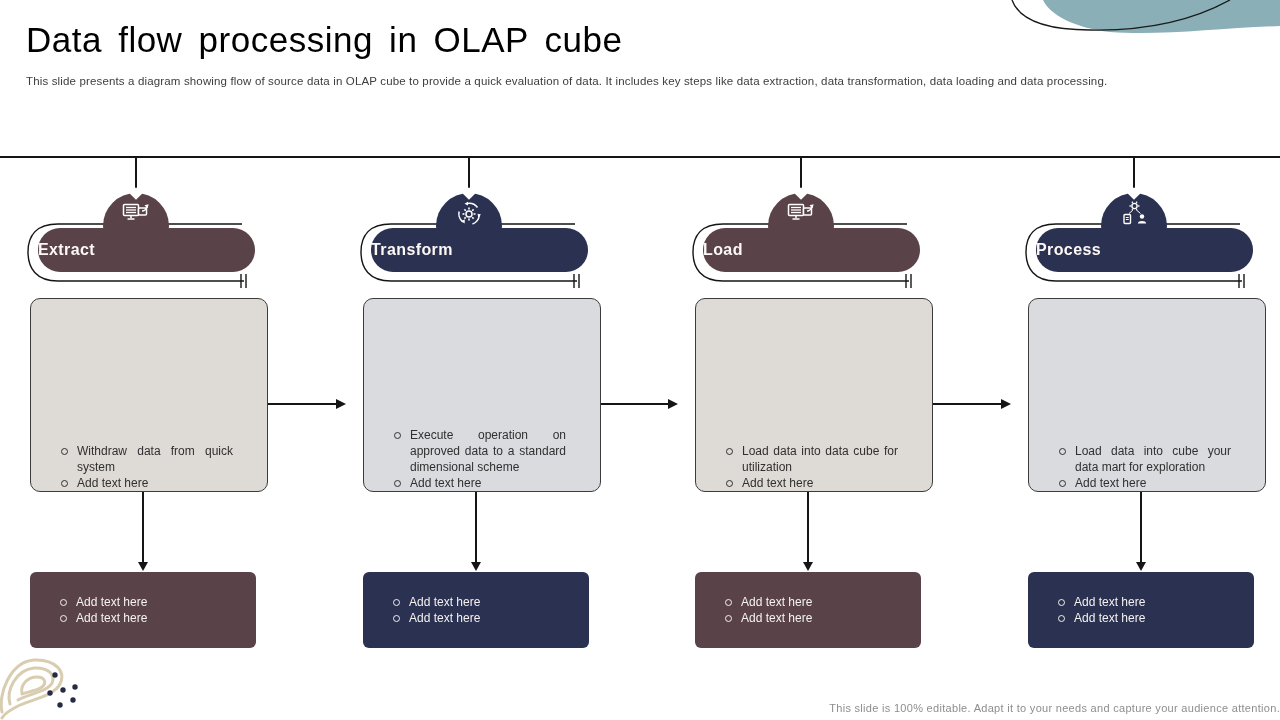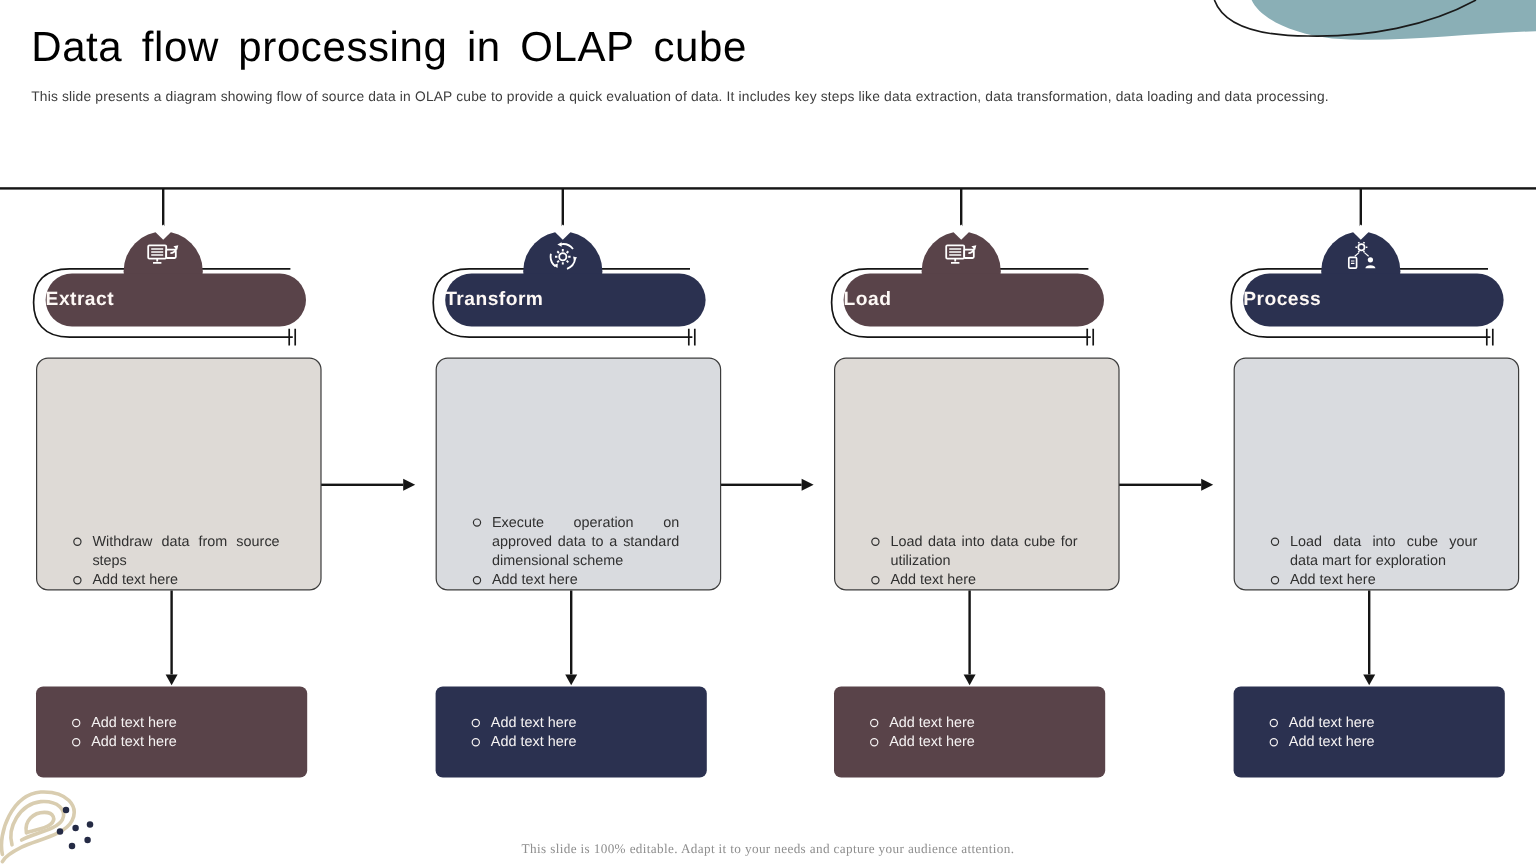--- a/index.html
+++ b/index.html
@@ -73,22 +73,22 @@
   .h-arrow { position:absolute; top:403px; height:2.2px; width:72px; background:#151515; }
   .h-arrow::after {
     content:''; position:absolute; left:100%; top:-4.2px;
     border-left:10px solid #151515; border-top:5.5px solid transparent; border-bottom:5.5px solid transparent;
   }
 
   
   .corner-svg { position:absolute; right:0; top:0; }
   .leaf-svg { position:absolute; left:0; bottom:0; }
   .footer {
-    position:absolute; left:0; right:0; bottom:6px; margin:0; text-align:center;
-    font-size:11px; color:#8e8e8e; letter-spacing:0.3px;font-family:Liberation Serif, serif;
+    position:absolute; left:0; right:0; bottom:6px; margin:0; text-align:right;
+    font-size:11px; color:#8e8e8e; letter-spacing:0.3px;
   }
 </style>
 </head>
 <body>
 
 <div class="slide">
 
   <svg class="corner-svg" width="300" height="60" viewBox="0 0 300 60">
     <path d="M63,0 C70,15 95,28 130,32 C180,36 240,28 300,26 L300,0 Z" fill="#8aafb6"></path>
     <path d="M32,0 C40,22 70,30 110,30 C160,31 210,22 250,0" fill="none" stroke="#1a1a1a" stroke-width="1.4"></path>
@@ -119,21 +119,21 @@
       <line x1="217" y1="55" x2="217" y2="69" stroke="#151515" stroke-width="1.4"></line>
       <line x1="222" y1="55" x2="222" y2="69" stroke="#151515" stroke-width="1.4"></line>
     </svg>
     <div class="pill">
       <span>Extract</span>
     </div>
     <div class="content-box">
       <ul>
         <li>
             <span class="marker"></span>
-            <span class="btxt">Withdraw data from source steps</span>
+            <span class="btxt">Withdraw data from quick system</span>
           </li>
         <li>
             <span class="marker"></span>
             <span class="btxt">Add text here</span>
           </li>
       </ul>
     </div>
     <div class="v-arrow"></div>
     <div class="bottom-box">
       <ul>

